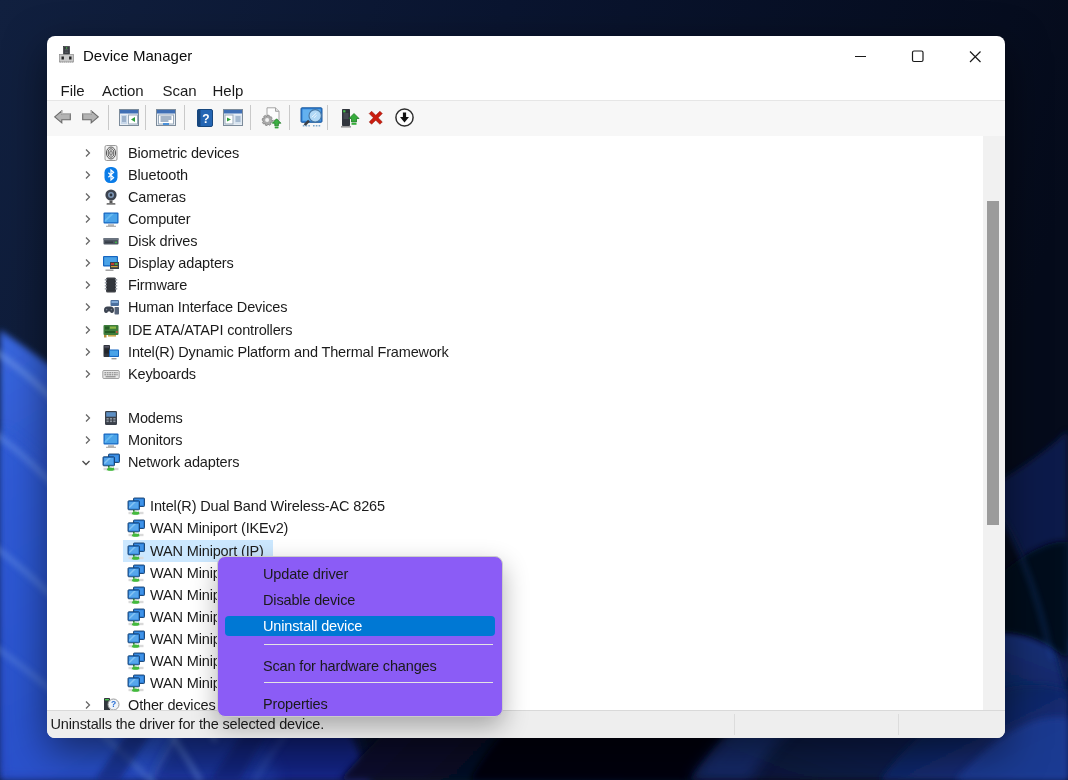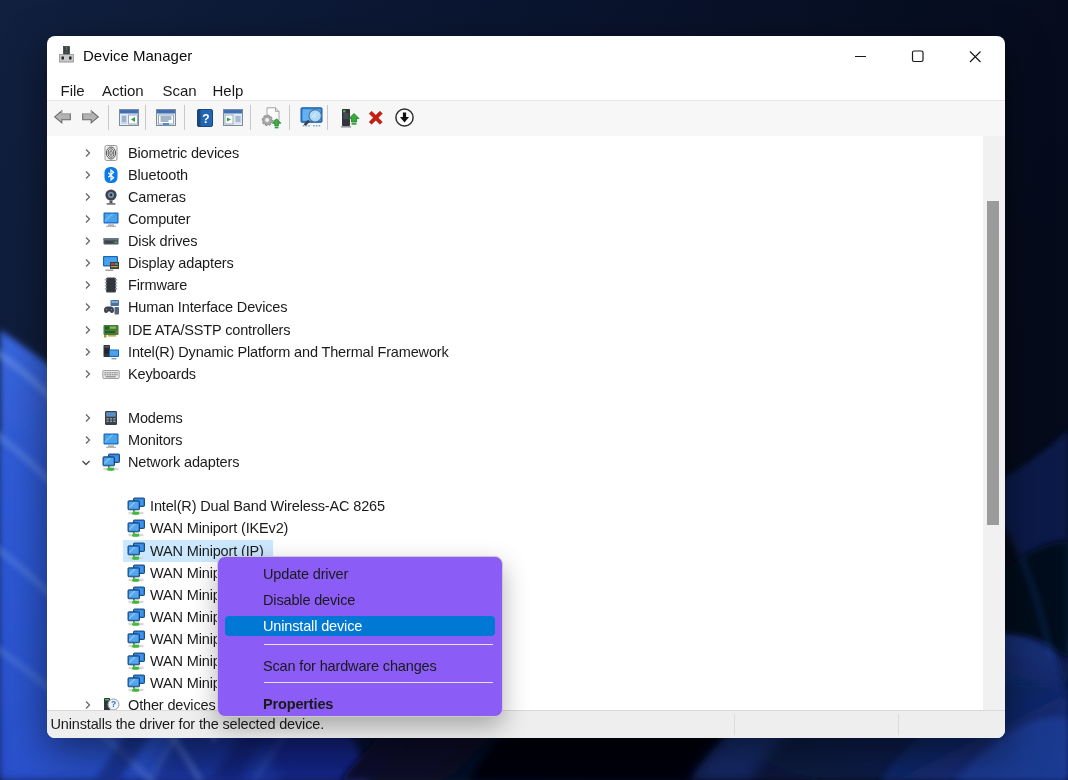--- a/index.html
+++ b/index.html
@@ -406,21 +406,21 @@
         </svg>
         <span class="lbl" style="left:81px">Human Interface Devices</span>
       </div>
 <div class="row" style="top:182.5px">
         <svg class="chev" width="10" height="10" viewBox="0 0 10 10" style="left:36px;top:6px">
           <path d="M3 1.5 L6.5 5 L3 8.5" fill="none" stroke="#666" stroke-width="1.25"></path>
         </svg>
         <svg class="ico" width="18" height="18" style="left:55px">
           <use href="#i-ide"></use>
         </svg>
-        <span class="lbl" style="left:81px">IDE ATA/SSTP controllers</span>
+        <span class="lbl" style="left:81px">IDE ATA/ATAPI controllers</span>
       </div>
 <div class="row" style="top:204.6px">
         <svg class="chev" width="10" height="10" viewBox="0 0 10 10" style="left:36px;top:6px">
           <path d="M3 1.5 L6.5 5 L3 8.5" fill="none" stroke="#666" stroke-width="1.25"></path>
         </svg>
         <svg class="ico" width="18" height="18" style="left:55px">
           <use href="#i-intel"></use>
         </svg>
         <span class="lbl" style="left:81px">Intel(R) Dynamic Platform and Thermal Framework</span>
       </div>
@@ -534,13 +534,13 @@
  </div>
 </div>
 <div id="ctx">
  <span class="ci" style="top:8.5px">Update driver</span>
  <span class="ci" style="top:34.5px">Disable device</span>
  <div id="hl"></div>
  <span class="ci" style="top:61px;color:#fff;z-index:2">Uninstall device</span>
  <div class="csep" style="top:87px"></div>
  <span class="ci" style="top:101px">Scan for hardware changes</span>
  <div class="csep" style="top:124.5px"></div>
- <span class="ci" style="top:139px;font-weight:bold">Properties</span>
+ <span class="ci" style="top:139px;font-weight:normal">Properties</span>
 </div>
 </body></html>

